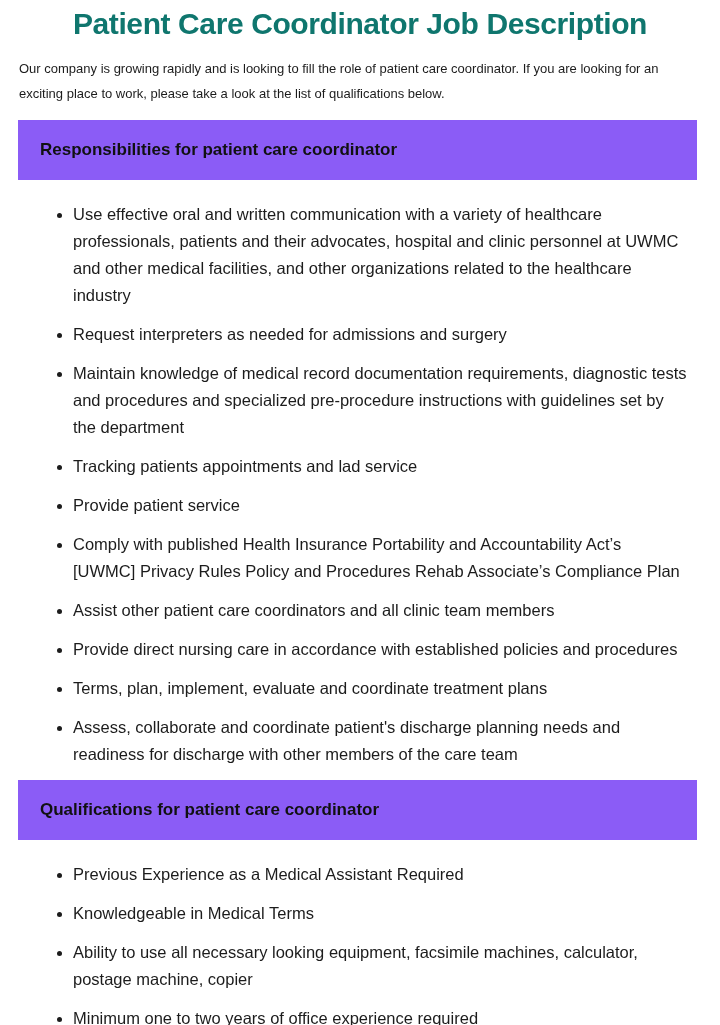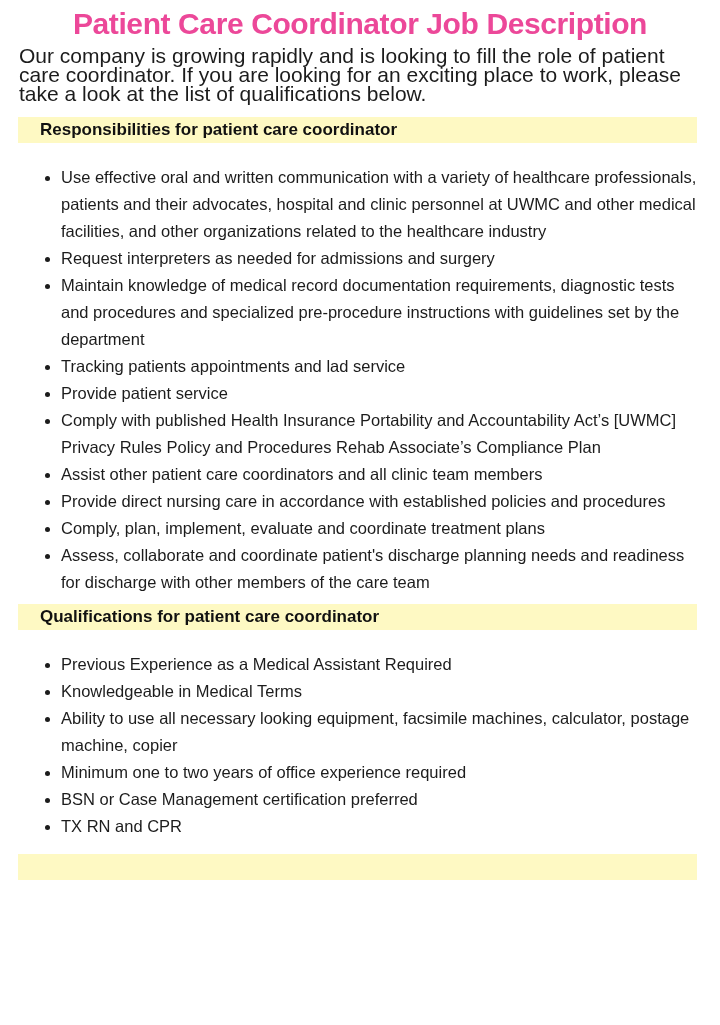--- a/index.html
+++ b/index.html
@@ -16,31 +16,31 @@
     color: #1c1c1c;
   }
   .page-title {
     margin: 0;
     padding-top: 5px;
     text-align: center;
     font-size: 30px;
     line-height: 38px;
     font-weight: 800;
     letter-spacing: -0.4px;
-    color: #ec4899;
+    color: #0f766e;
   }
   .intro {
-    margin: 3px 30px 0 19px;
-    font-size: 21px;
-    line-height: 19px;
+    margin: 13px 30px 0 19px;
+    font-size: 13px;
+    line-height: 25px;
   }
   .section-bar {
     margin: 0 23px 0 18px;
-    height: 26px;
-    background: #fef9c3;
+    height: 60px;
+    background: #8b5cf6;
     display: flex;
     align-items: center;
     padding-left: 22px;
   }
   .section-bar.first { margin-top: 14px; }
   .section-bar.second { margin-top: 8px; }
   .section-bar.partial { margin-top: 14px; }
   .section-bar .heading {
     font-size: 17px;
     font-weight: 700;
@@ -48,21 +48,21 @@
   }
   ul.bullet-list {
     margin: 21px 20px 0 0;
     padding: 0 0 0 61px;
     font-size: 16.5px;
     line-height: 27px;
     list-style-type: disc;
   }
   ul.bullet-list li {
     padding: 0;
-    margin: 0;
+    margin: 12px;
   }
   ul.bullet-list li::marker {
     font-size: 15px;
   }
 </style>
 </head>
 <body>
 
 <h1 class="page-title">Patient Care Coordinator Job Description</h1>
 
@@ -74,21 +74,21 @@
 
 <ul class="bullet-list">
   <li>Use effective oral and written communication with a variety of healthcare professionals, patients and their advocates, hospital and clinic personnel at UWMC and other medical facilities, and other organizations related to the healthcare industry</li>
   <li>Request interpreters as needed for admissions and surgery</li>
   <li>Maintain knowledge of medical record documentation requirements, diagnostic tests and procedures and specialized pre-procedure instructions with guidelines set by the department</li>
   <li>Tracking patients appointments and lad service</li>
   <li>Provide patient service</li>
   <li>Comply with published Health Insurance Portability and Accountability Act’s [UWMC] Privacy Rules Policy and Procedures Rehab Associate’s Compliance Plan</li>
   <li>Assist other patient care coordinators and all clinic team members</li>
   <li>Provide direct nursing care in accordance with established policies and procedures</li>
-  <li>Comply, plan, implement, evaluate and coordinate treatment plans</li>
+  <li>Terms, plan, implement, evaluate and coordinate treatment plans</li>
   <li>Assess, collaborate and coordinate patient's discharge planning needs and readiness for discharge with other members of the care team</li>
 </ul>
 
 <div class="section-bar second">
   <span class="heading">Qualifications for patient care coordinator</span>
 </div>
 
 <ul class="bullet-list">
   <li>Previous Experience as a Medical Assistant Required</li>
   <li>Knowledgeable in Medical Terms</li>

